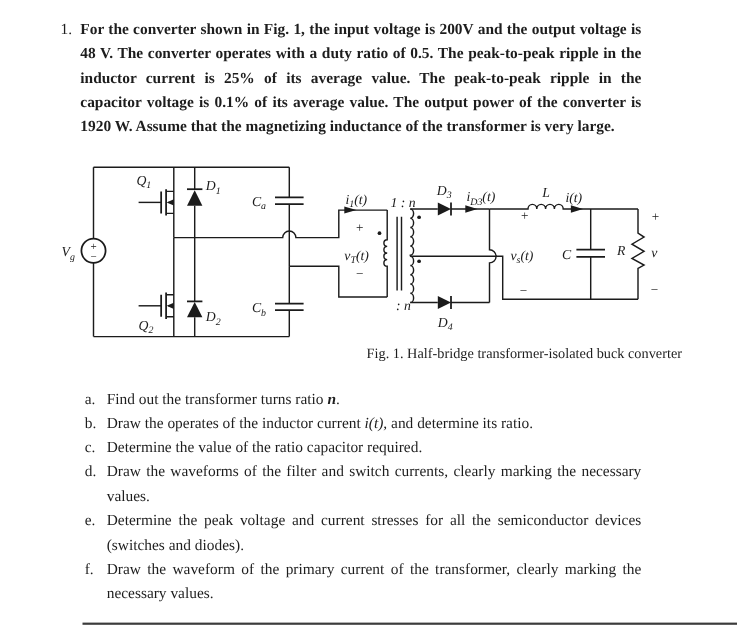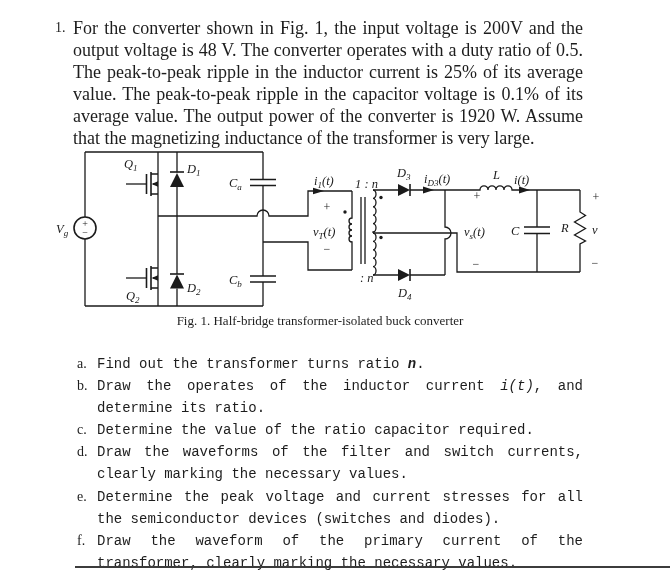--- a/index.html
+++ b/index.html
@@ -1,30 +1,30 @@
 <!DOCTYPE html>
 <html><head>
 <meta charset="utf-8">
 <style>
   html,body{margin:0;padding:0;background:#fff;}
   .page{position:relative;width:670px;height:570px;background:#ffffff;overflow:hidden;
         font-family:"Liberation Serif",serif;color:#1d1d1d;}
   
   .problem{position:absolute;left:55px;top:17px;width:530px;display:flex;}
   .pnum{width:18px;flex:none;font-size:14px;line-height:22px;}
-  .ptext{width:510px;text-align:justify;font-size:18px;line-height:22px;}
+  .ptext{width:510px;text-align:justify;font-size:14px;line-height:22px;font-weight:bold;}
   
   .qlist{position:absolute;left:77px;top:353px;width:508px;}
   .qitem{display:flex;}
   .qlabel{width:20px;flex:none;font-size:14px;line-height:22.1px;}
-  .qtext{width:486px;text-align:justify;font-size:14px;line-height:22.1px;font-family:Liberation Mono, monospace;}
+  .qtext{width:486px;text-align:justify;font-size:14px;line-height:22.1px;}
   .it{font-style:italic;}
   .bi{font-style:italic;font-weight:bold;}
   
-  .caption{position:absolute;left:20px;top:313px;width:600px;text-align:center;
+  .caption{position:absolute;left:20px;top:313px;width:600px;text-align:right;
            font-size:13px;}
   
   .circuit{position:absolute;left:0;top:0;}
   .w{stroke:#1b1b1b;stroke-width:1.3;fill:none;}
   .wb{stroke:#1b1b1b;stroke-width:1.6;fill:none;}
   .fillk{fill:#1b1b1b;stroke:none;}
   .lbl{font-family:"Liberation Serif",serif;font-style:italic;font-size:12.5px;fill:#1b1b1b;}
   .sub{font-size:9px;}
   .suf{font-size:12.5px;}
   .sign{font-family:"Liberation Serif",serif;font-style:normal;font-size:12px;fill:#1b1b1b;text-anchor:middle;}

